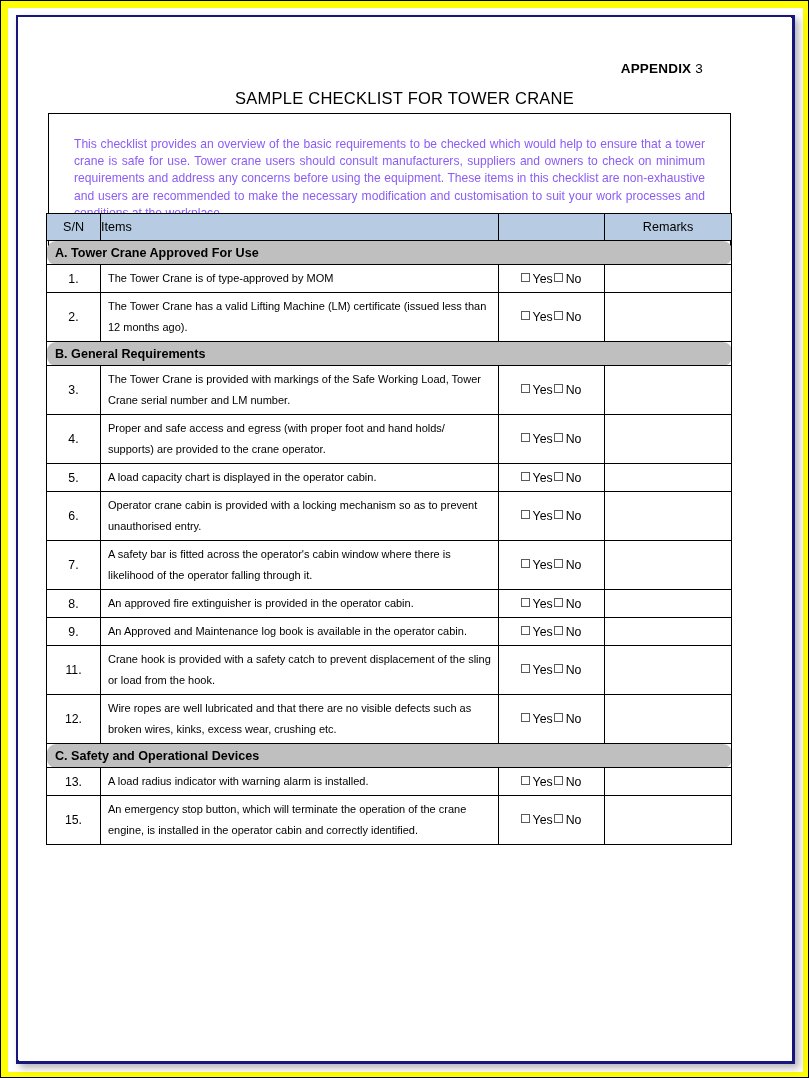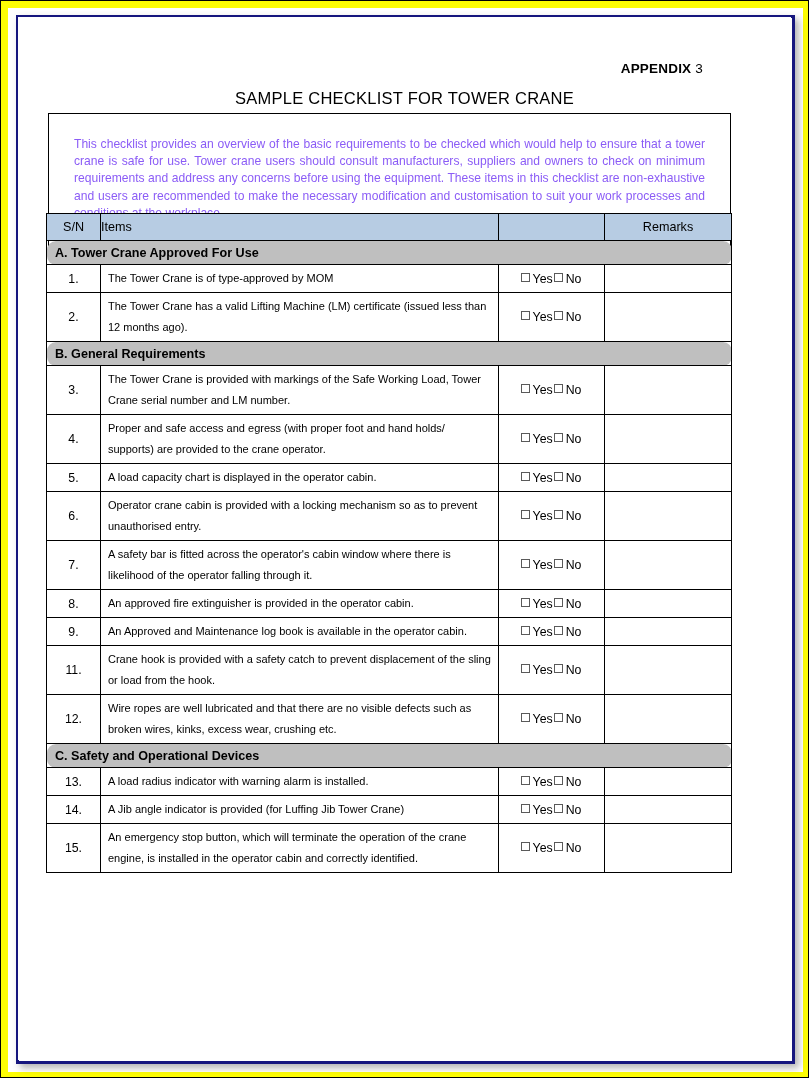--- a/index.html
+++ b/index.html
@@ -272,26 +272,20 @@
         <tr class="section-row">
           <td colspan="4">C. Safety and Operational Devices</td>
         </tr>
         <tr>
           <td class="cell-sn">13.</td>
           <td class="cell-item">A load radius indicator with warning alarm is installed.</td>
           <td class="cell-answer"><span class="opt"><span class="cb"></span><span>Yes</span></span><span class="opt"><span class="cb"></span><span>No</span></span></td>
           <td class="cell-remarks"></td>
         </tr>
         <tr>
-          <td class="cell-sn">14.</td>
-          <td class="cell-item">A Jib angle indicator is provided (for Luffing Jib Tower Crane)</td>
-          <td class="cell-answer"><span class="opt"><span class="cb"></span><span>Yes</span></span><span class="opt"><span class="cb"></span><span>No</span></span></td>
-          <td class="cell-remarks"></td>
-        </tr>
-        <tr>
           <td class="cell-sn">15.</td>
           <td class="cell-item">An emergency stop button, which will terminate the operation of the crane engine, is installed in the operator cabin and correctly identified.</td>
           <td class="cell-answer"><span class="opt"><span class="cb"></span><span>Yes</span></span><span class="opt"><span class="cb"></span><span>No</span></span></td>
           <td class="cell-remarks"></td>
         </tr>
       </tbody>
   </table>
 
 </div>
 

